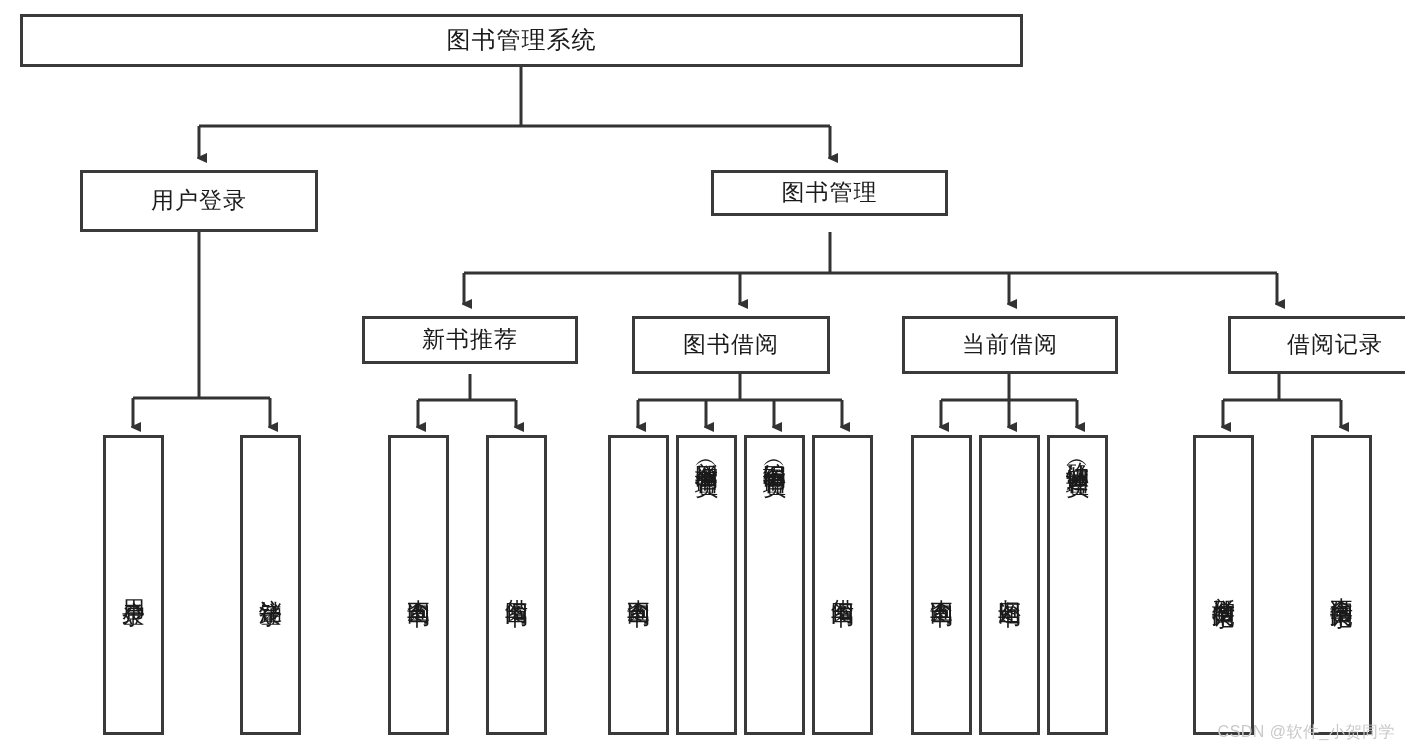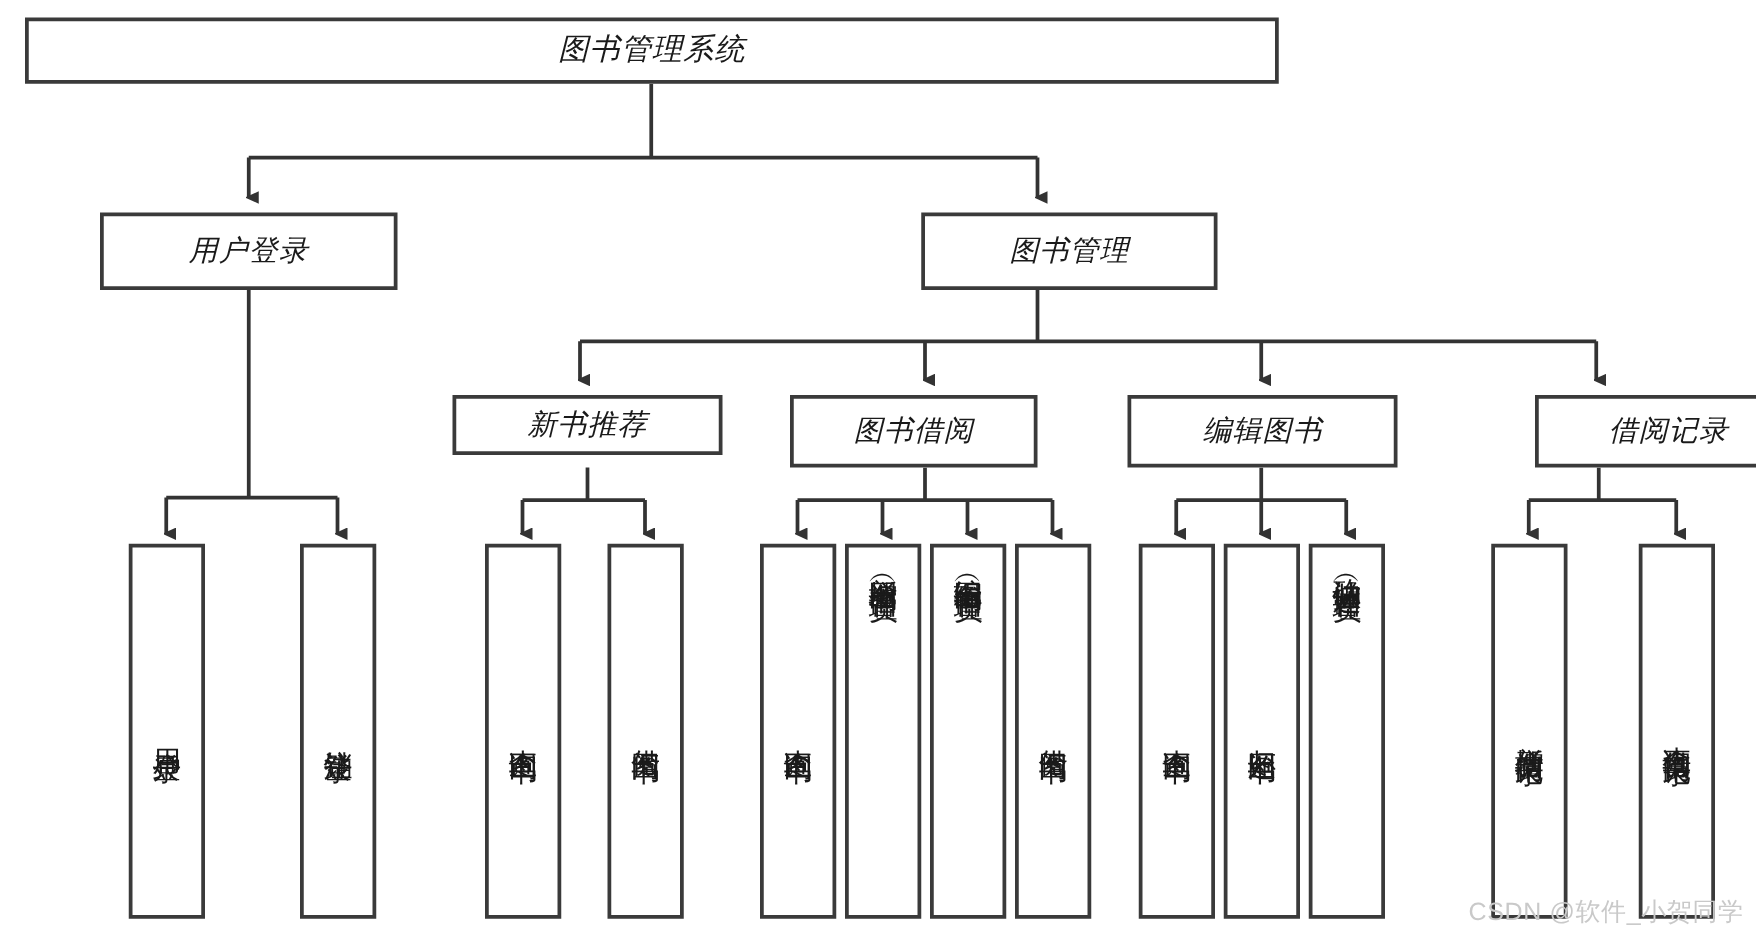--- a/index.html
+++ b/index.html
@@ -21,21 +21,20 @@
     color:#1a1a1a;
     display:flex;
     align-items:center;
     justify-content:center;
     text-align:center;
   }
   .node.h{
     font-size:23px;
     letter-spacing:1px;
     line-height:1.1;
-    font-style:italic;
   }
   .node.root{font-size:24px;}
   .leaf{
     position:absolute;
     box-sizing:border-box;
     border:3px solid #3a3a3a;
     background:#ffffff;
     color:#1a1a1a;
     font-size:23px;
     letter-spacing:2px;
@@ -46,21 +45,21 @@
     align-items:center;      
     justify-content:center;  
     padding:6px 0;
     overflow:hidden;
   }
   .leaf.top{justify-content:flex-start;}
 
   #watermark{
     position:absolute;
     right:10px;bottom:4px;
-    font-size:20px;
+    font-size:16px;
     color:#c9c9c9;
     letter-spacing:0.5px;
     white-space:nowrap;
     user-select:none;
   }
 </style>
 </head>
 <body>
 
 <div id="stage">
@@ -111,25 +110,25 @@
       <path d="M1279,374 L1279,400"></path>
       <path d="M1223,400 L1341,400"></path>
       <path d="M1223,400 L1223,427" marker-end="url(#arr)"></path>
       <path d="M1341,400 L1341,427" marker-end="url(#arr)"></path>
     </g>
   </svg>
 
   <div class="node h root" style="left:20px;top:14px;width:1003px;height:53px;">图书管理系统</div>
 
   <div class="node h" style="left:80px;top:170px;width:238px;height:62px;">用户登录</div>
-  <div class="node h" style="left:737px;top:170px;width:237px;height:62px;">图书管理</div>
+  <div class="node h" style="left:711px;top:170px;width:237px;height:46px;">图书管理</div>
 
   <div class="node h" style="left:362px;top:316px;width:216px;height:48px;">新书推荐</div>
   <div class="node h" style="left:632px;top:316px;width:198px;height:58px;">图书借阅</div>
-  <div class="node h" style="left:902px;top:316px;width:216px;height:58px;">编辑图书</div>
+  <div class="node h" style="left:902px;top:316px;width:216px;height:58px;">当前借阅</div>
   <div class="node h" style="left:1228px;top:316px;width:214px;height:58px;">借阅记录</div>
 
   <div class="leaf" style="left:103px;top:435px;width:61px;height:300px;">用户登录</div>
   <div class="leaf" style="left:240px;top:435px;width:61px;height:300px;">注销登录</div>
 
   <div class="leaf" style="left:388px;top:435px;width:61px;height:300px;">查询图书</div>
   <div class="leaf" style="left:486px;top:435px;width:61px;height:300px;">借阅图书</div>
 
   <div class="leaf" style="left:608px;top:435px;width:61px;height:300px;">查询图书</div>
   <div class="leaf top" style="left:676px;top:435px;width:61px;height:300px;">新增图书（管理员）</div>

